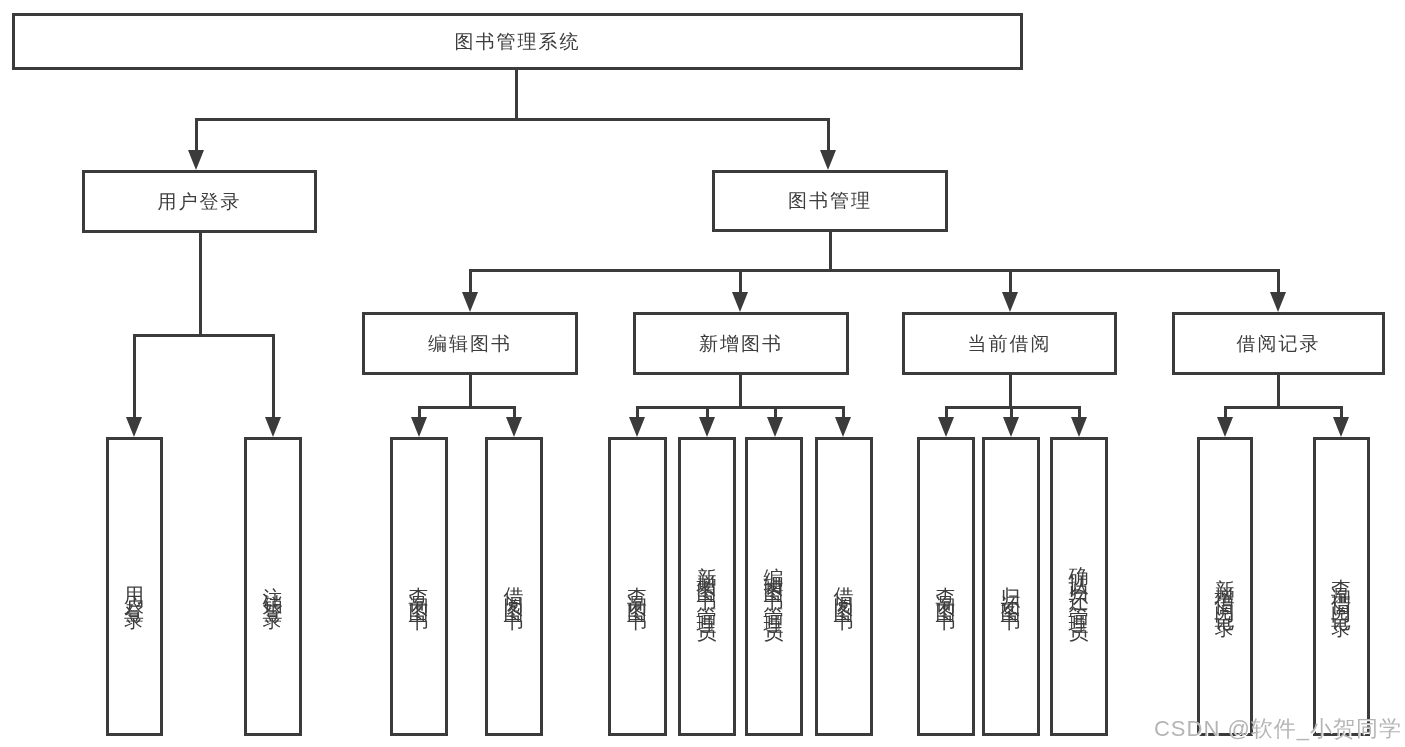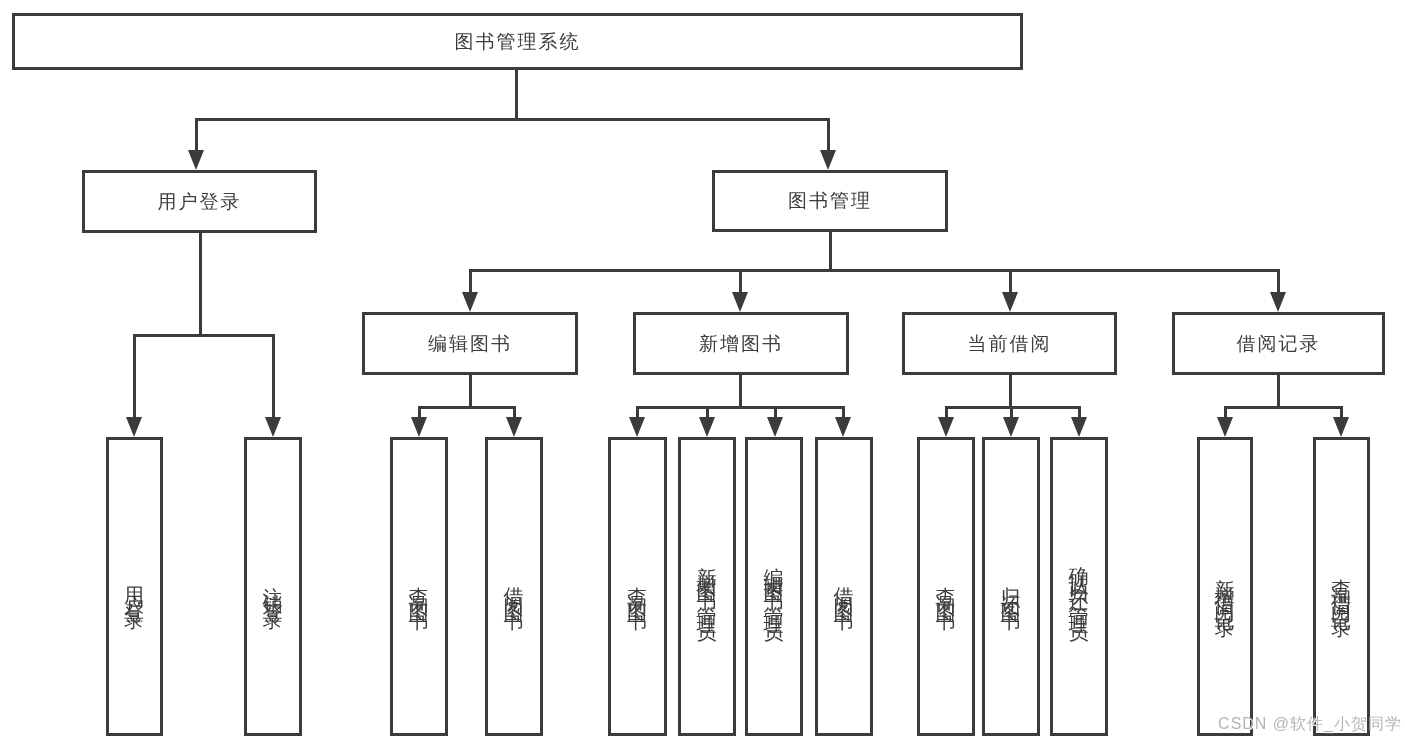--- a/index.html
+++ b/index.html
@@ -40,21 +40,21 @@
     position: absolute;
     width: 0; height: 0;
     border-left: 8px solid transparent;
     border-right: 8px solid transparent;
     border-top: 20px solid var(--line);
   }
   #watermark {
     position: absolute;
     right: 3px;
     top: 714px;
-    font-size: 16px;
+    font-size: 22px;
     color: #b5b5b5;
     letter-spacing: 1px;
     text-shadow: 1px 1px 0 #ffffff;
     white-space: nowrap;
   }
 </style>
 </head>
 <body>
 
 <div id="canvas" style="background: rgb(255, 255, 255);">

